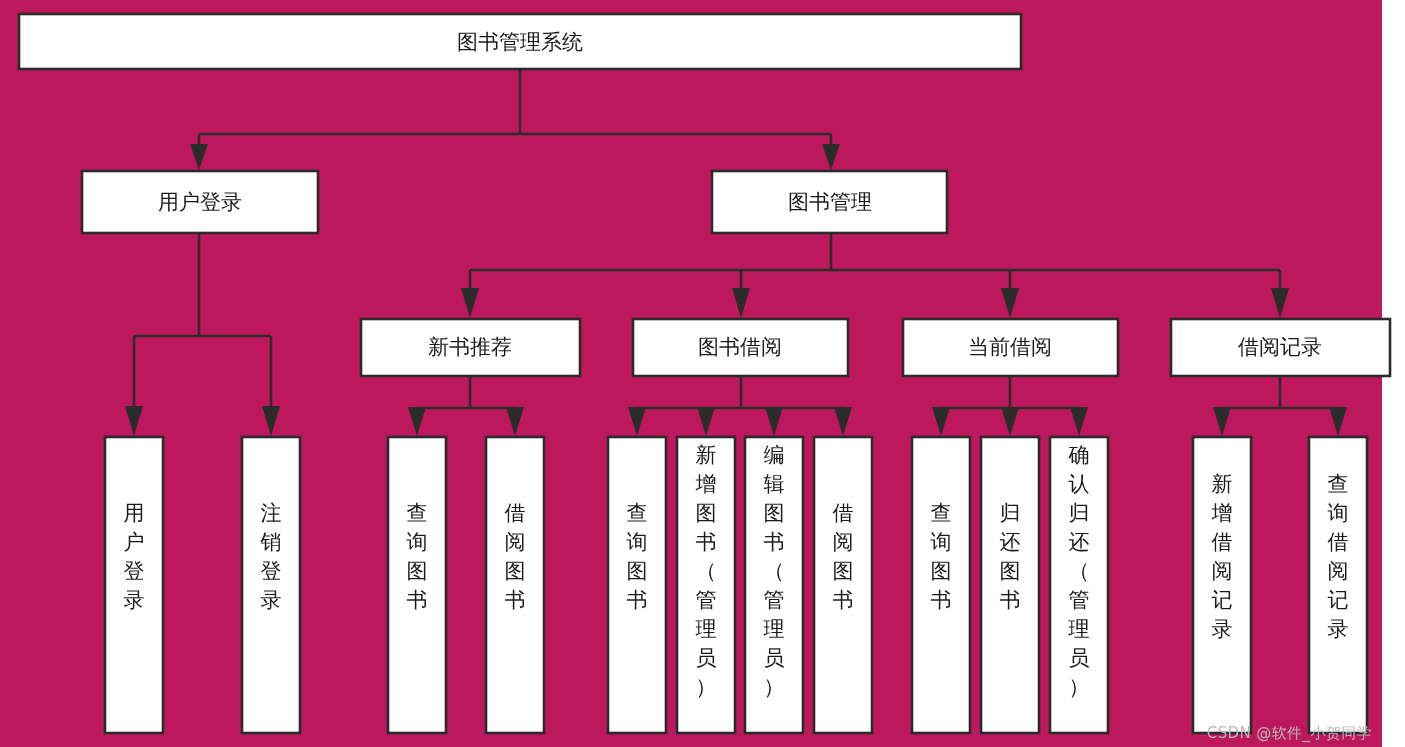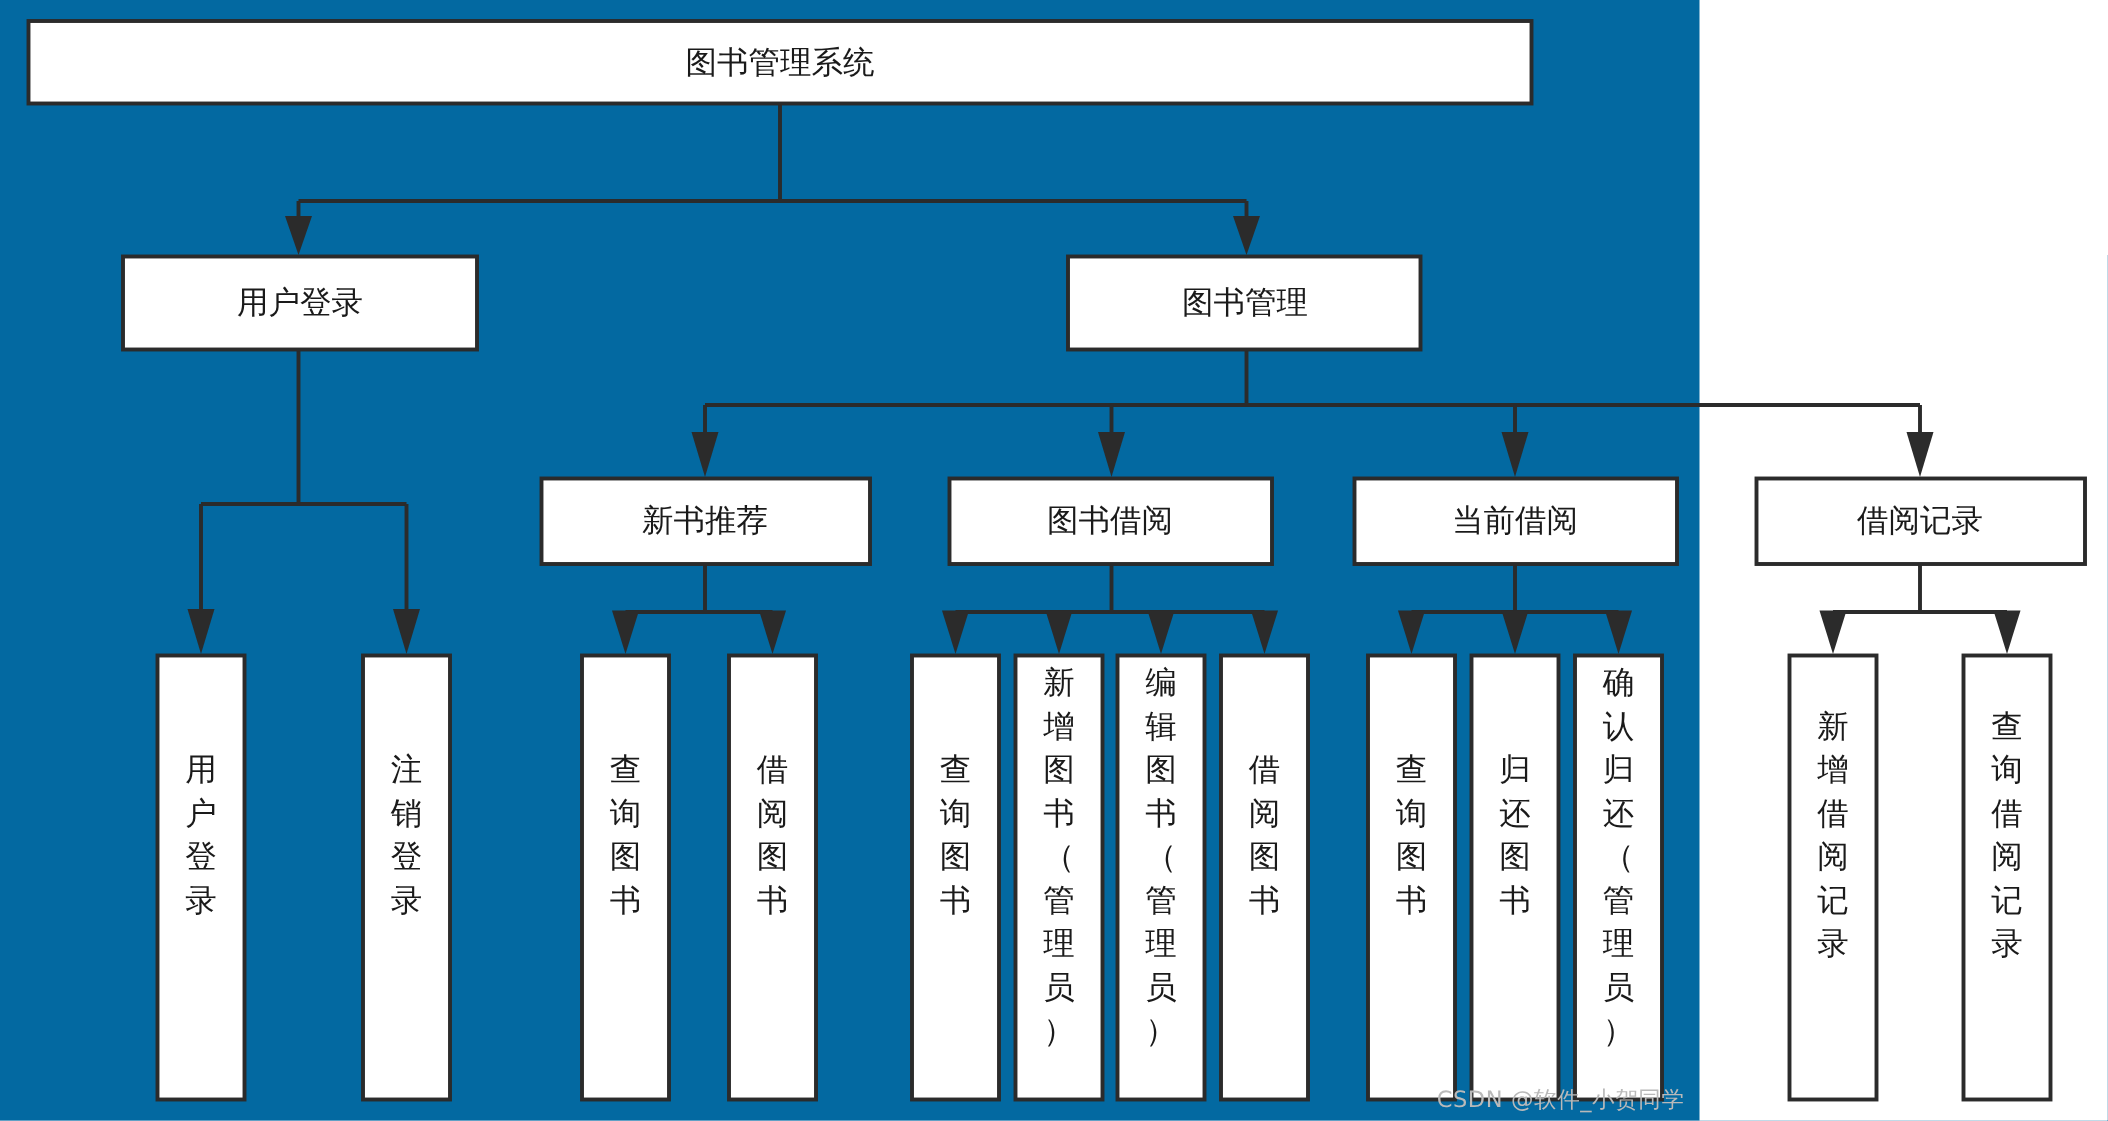--- a/index.html
+++ b/index.html
@@ -8,23 +8,23 @@
     background: #ffffff;
   }
   body {
     width: 1405px;
     height: 747px;
     font-family: "DejaVu Sans", "Liberation Sans", sans-serif;
     overflow: hidden;
   }
   #diagram-root {
     position: relative;
-    width: 1133px;
+    width: 1382px;
     height: 747px;
-    background: #0369a1;
+    background: #be185d;
   }
   svg#tree-svg {
     position: absolute;
     left: 0;
     top: 0;
     width: 1405px;
     height: 747px;
     display: block;
   }
   .node-box {

